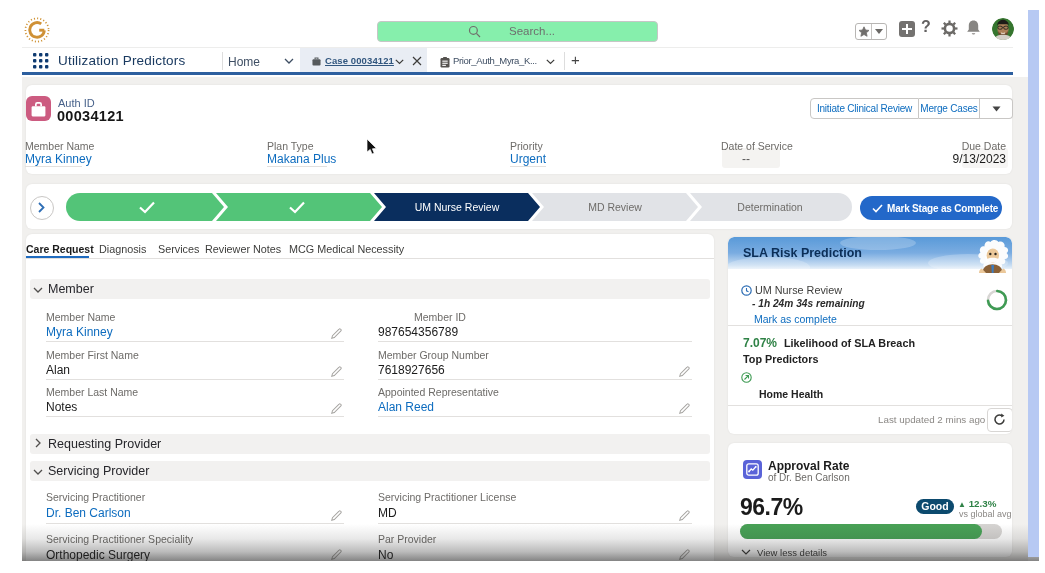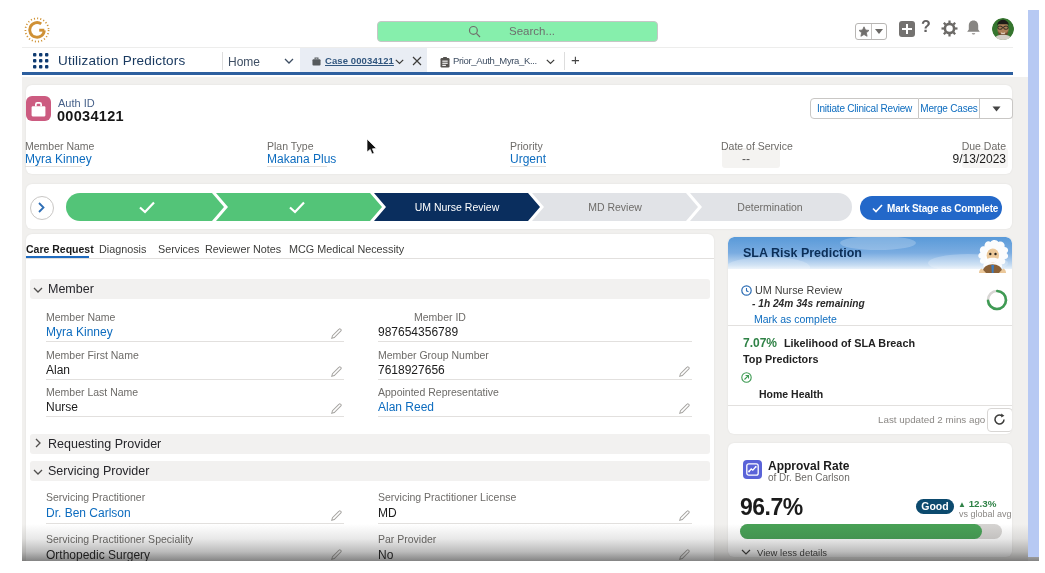--- a/index.html
+++ b/index.html
@@ -256,21 +256,21 @@
 <div class="hair" style="left:378px;top:341px;width:314px;"></div>
 
 <span class="lbl" style="left:46px;top:349px;">Member First Name</span>
 <span class="val" style="left:46px;top:363px;">Alan</span>
 <div class="hair" style="left:46px;top:379px;width:298px;"></div>
 <span class="lbl" style="left:378px;top:349px;">Member Group Number</span>
 <span class="val" style="left:378px;top:363px;">7618927656</span>
 <div class="hair" style="left:378px;top:379px;width:314px;"></div>
 
 <span class="lbl" style="left:46px;top:386px;">Member Last Name</span>
-<span class="val" style="left:46px;top:400px;">Nurse</span>
+<span class="val" style="left:46px;top:400px;">Notes</span>
 <div class="hair" style="left:46px;top:416px;width:298px;"></div>
 <span class="lbl" style="left:378px;top:386px;">Appointed Representative</span>
 <span class="val vblue" style="left:378px;top:400px;">Alan Reed</span>
 <div class="hair" style="left:378px;top:416px;width:314px;"></div>
 
 <div class="band" style="left:30px;top:434px;width:680px;"><svg class="chev" style="margin:0 7px 0 5px;" width="6" height="10" viewBox="0 0 6 10">
       <path d="M1 1 L5 5 L1 9" fill="none" stroke="#514f4d" stroke-width="1.3"></path>
     </svg>Requesting Provider</div>
 <div class="band" style="left:30px;top:461px;width:680px;"><svg class="chev" style="margin:0 5px 0 3px;" width="10" height="6" viewBox="0 0 10 6">
       <path d="M1 1 L5 5 L9 1" fill="none" stroke="#514f4d" stroke-width="1.3"></path>

